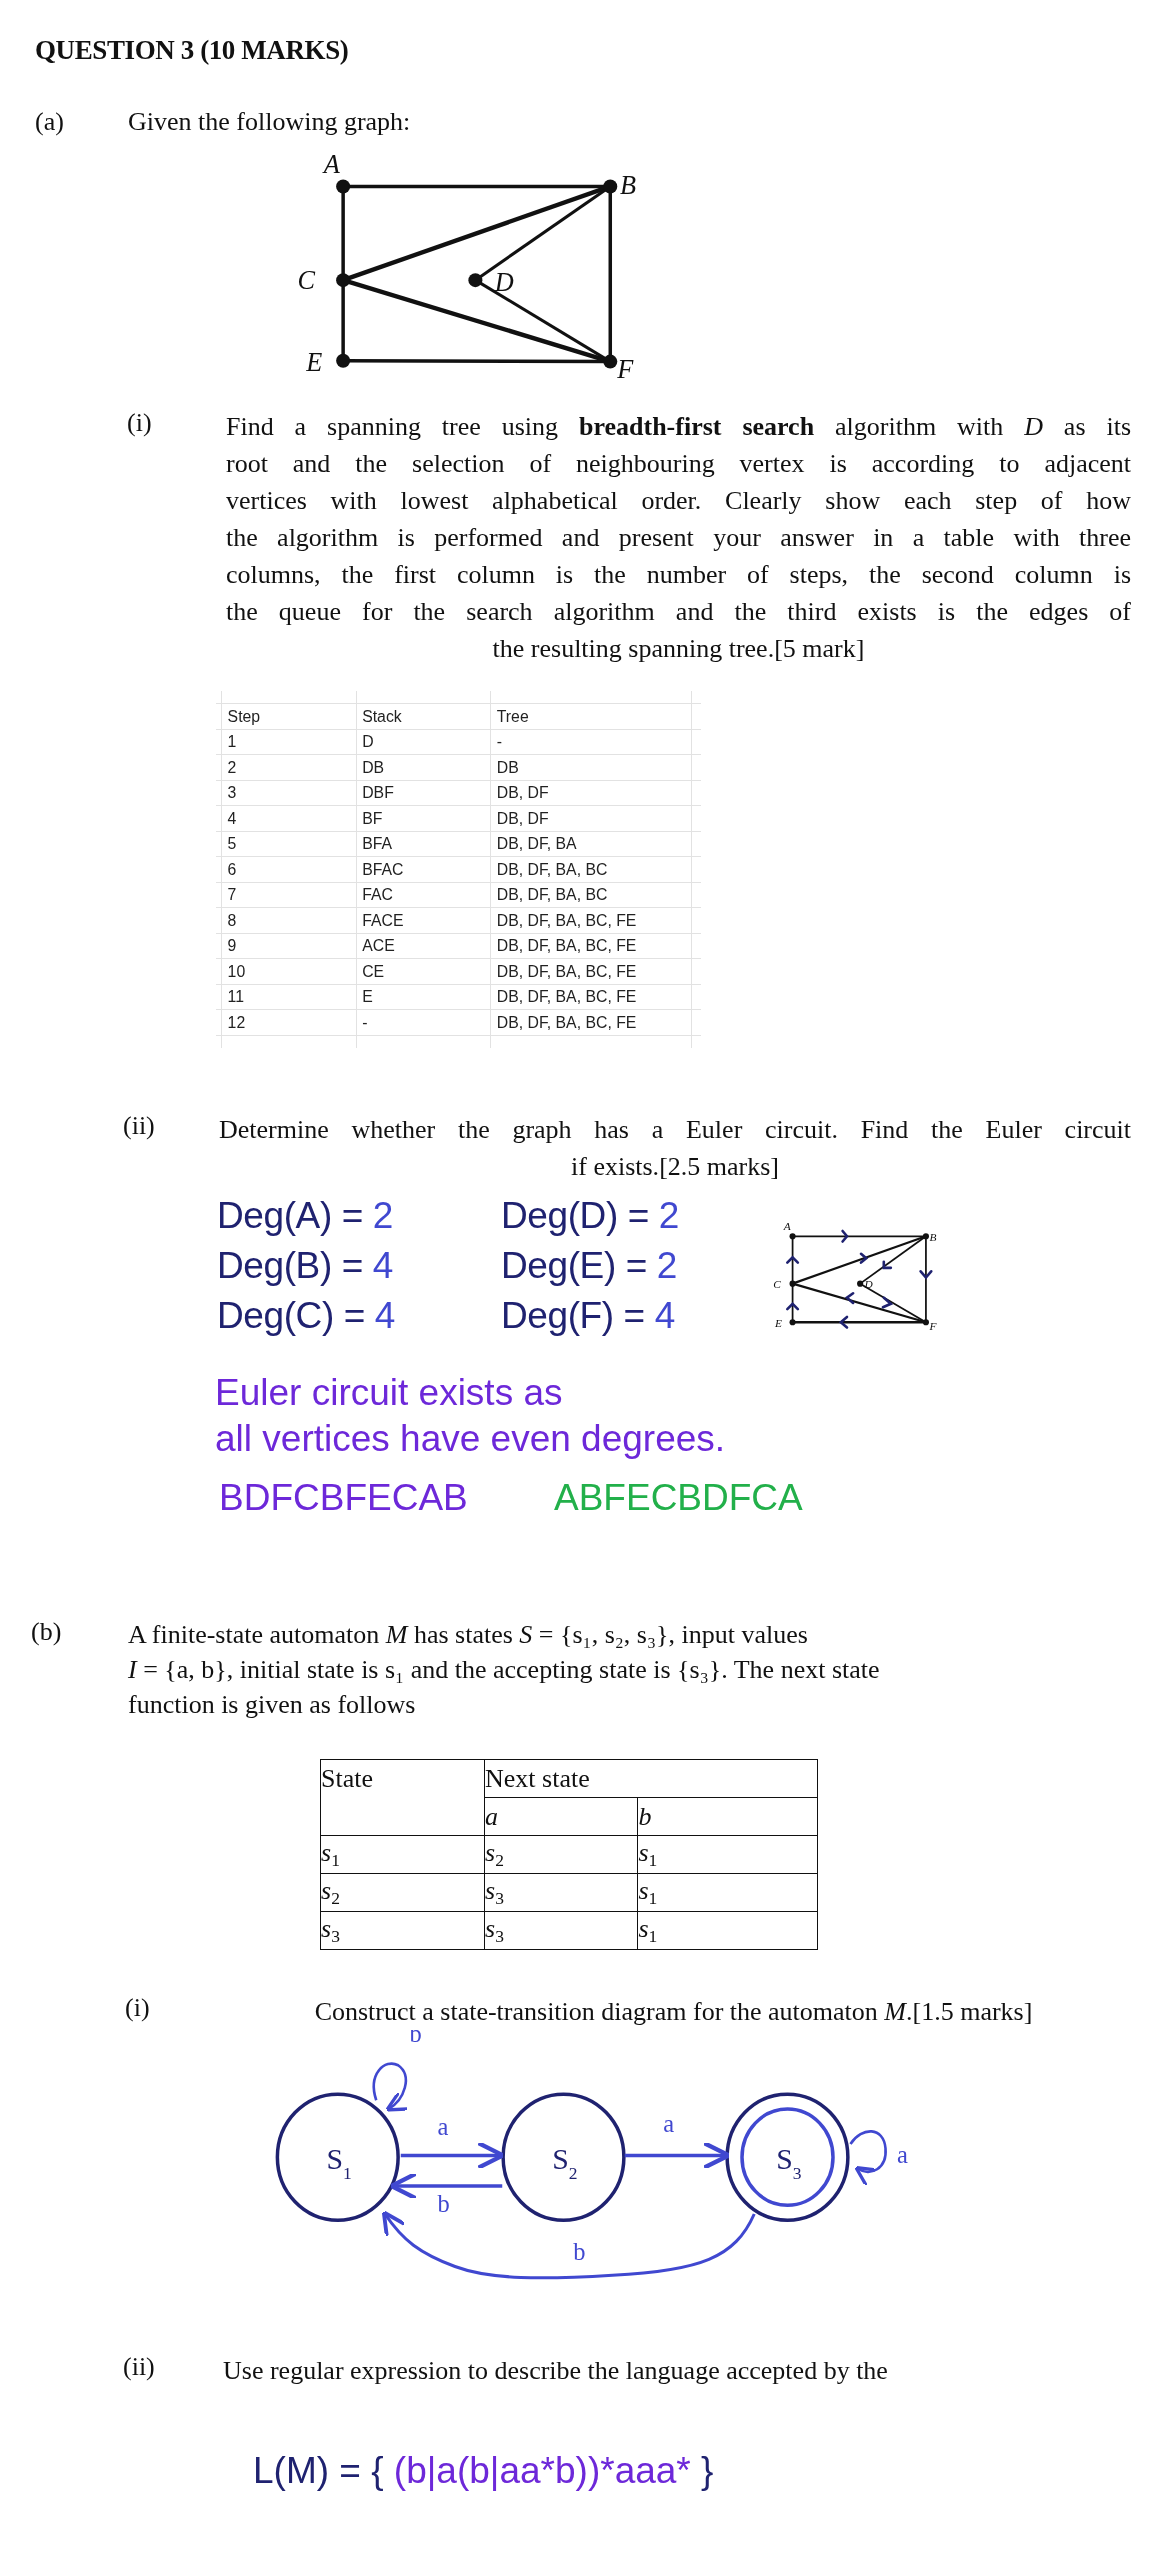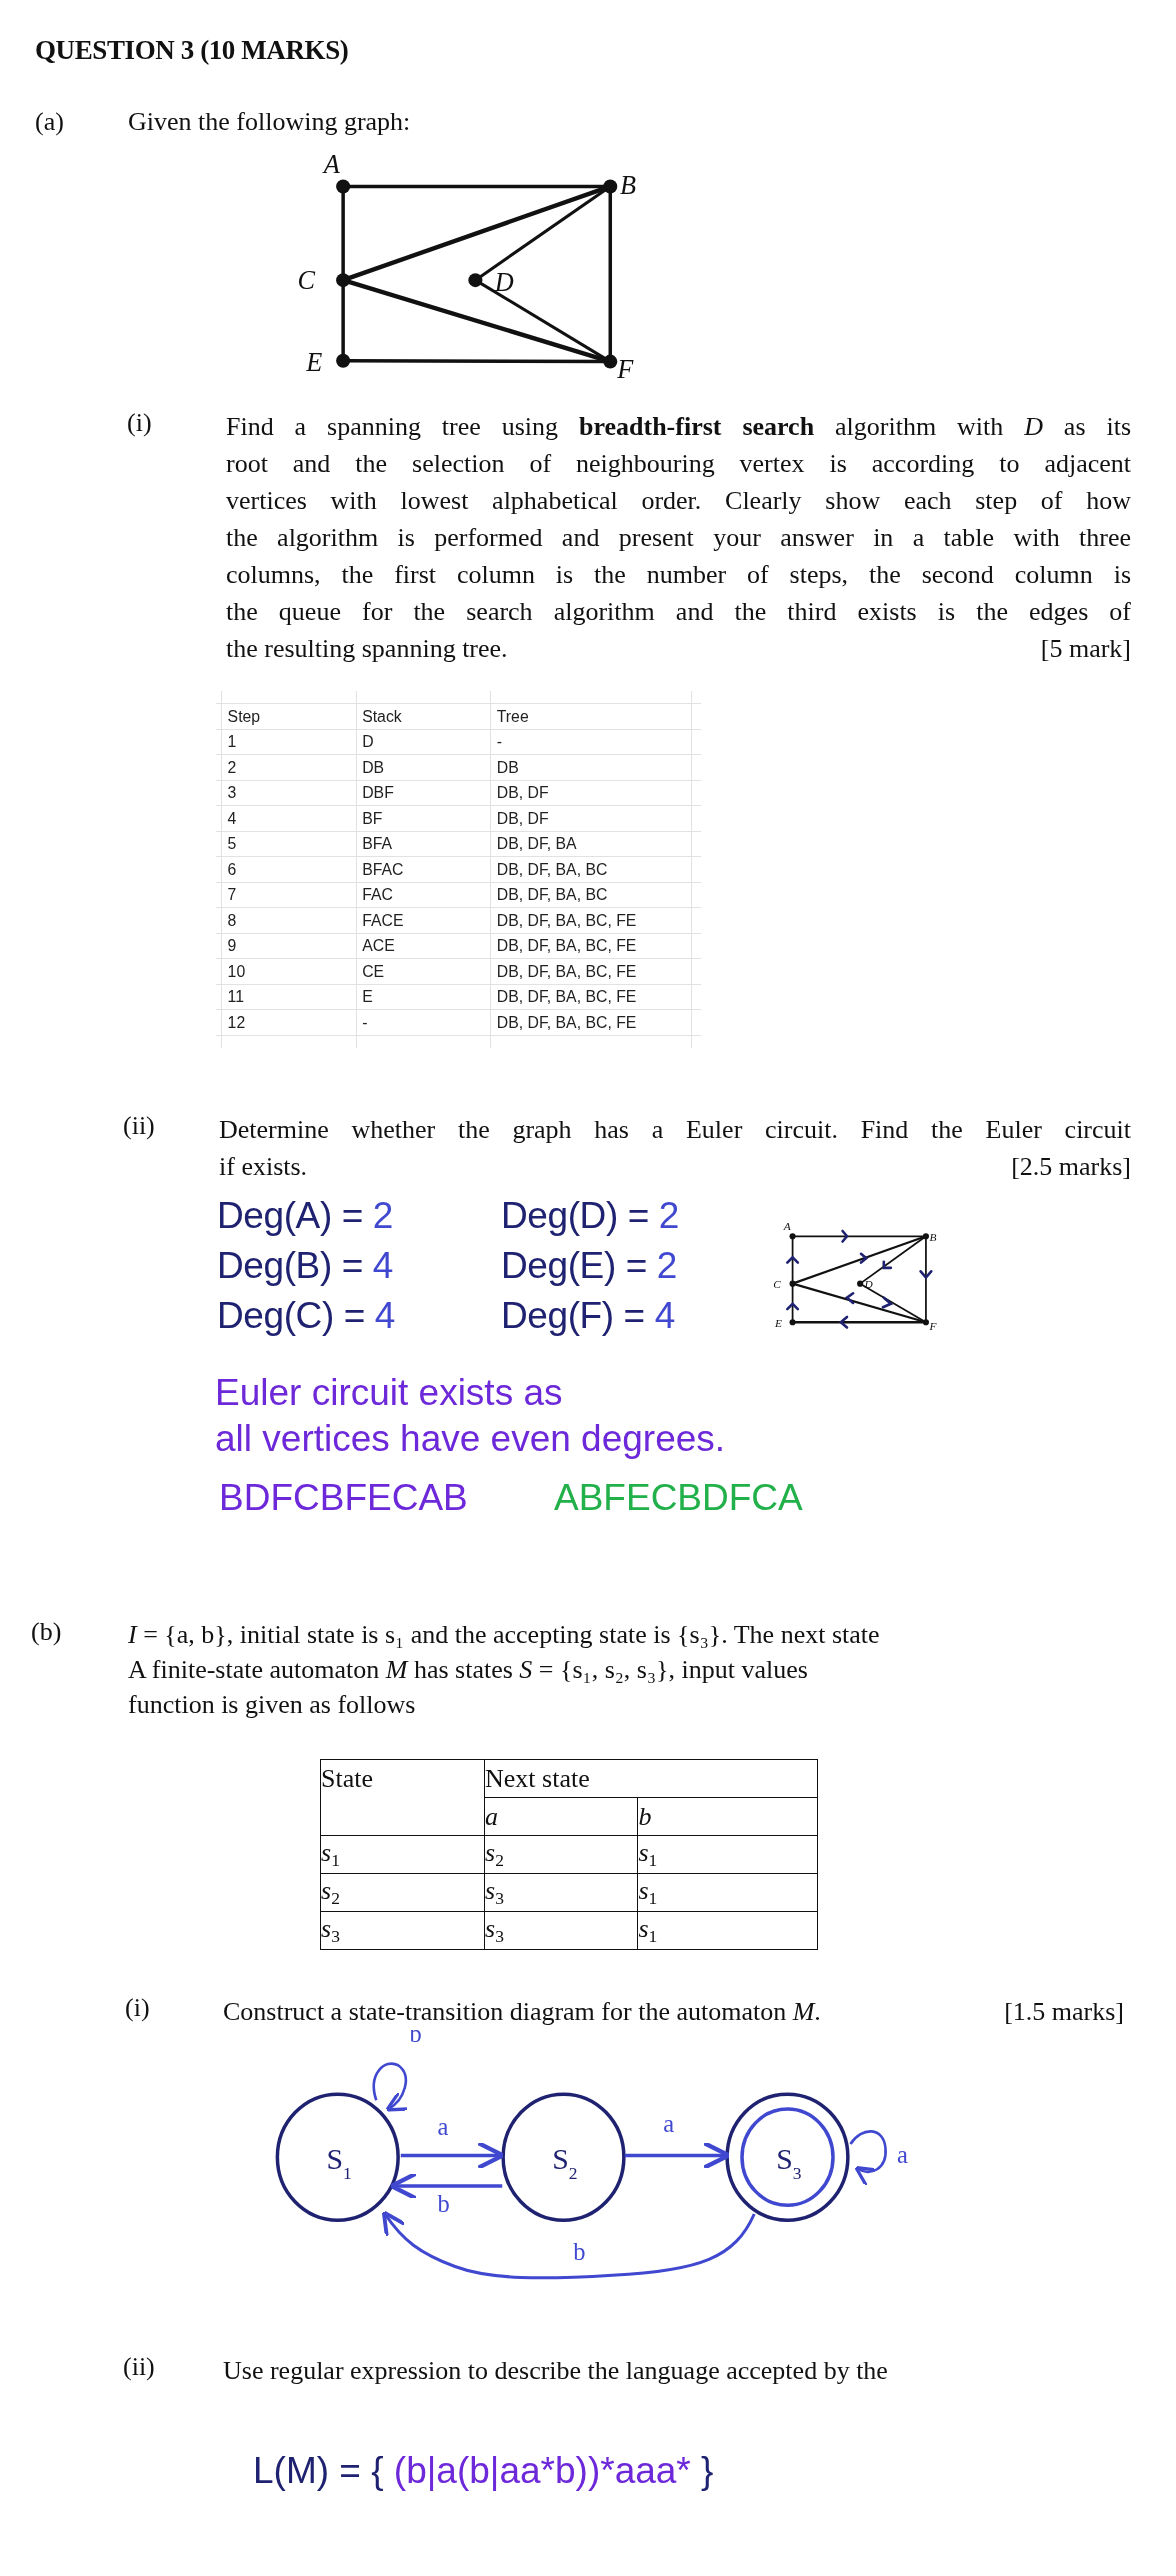--- a/index.html
+++ b/index.html
@@ -2,21 +2,21 @@
 <html style="font-size:14px"><head>
 <meta charset="utf-8">
 <style>
   html, body { margin:0; padding:0; background:#ffffff; }
   body { width:1176px; height:2576px; position:relative; overflow:hidden;
          font-family:"Liberation Serif", "DejaVu Serif", serif; color:#111; }
   .abs { position:absolute; }
   .q-title { left:35px; top:35px; font-size:27px; font-weight:bold; letter-spacing:-0.4px; }
   .label { font-size:26px; }
   .para { font-size:26px; line-height:37px; text-align:justify; }
-  .para .row { display:flex; justify-content:space-between; }
+  .para .row { display:flex; justify-content:center; }
   .bold { font-weight:bold; }
   .ital { font-style:italic; }
   .mark { white-space:nowrap; }
   
   .bfs { left:216px; top:691px; border-collapse:collapse; font-family:"Liberation Sans", "DejaVu Sans", sans-serif; font-size:15.8px; color:#222; }
   .bfs td { border:1.8px solid #e2e2e2; height:24.5px; padding:0 5.3px; vertical-align:middle; }
   .bfs tr.spacer td { height:12.3px; border-top:none; }
   .bfs tr.spacer-bottom td { height:12.3px; border-bottom:none; }
   .bfs td.c0 { width:5.3px; border-left:none; padding:0; }
   .bfs td.c1 { width:123px; }
@@ -258,22 +258,22 @@
 
 <div class="abs ans big-ans blue" style="left:215px; top:1370px;">
   <div>Euler circuit exists as</div>
   <div>all vertices have even degrees.</div>
 </div>
 <div class="abs ans big-ans blue" style="left:219px; top:1475px;">BDFCBFECAB</div>
 <div class="abs ans big-ans green" style="left:554px; top:1475px;">ABFECBDFCA</div>
 
 <div class="abs label" style="left:31px; top:1617px;">(b)</div>
 <div class="abs para" style="left:128px; top:1617px; width:963px; line-height:35px;">
+  <div><span>A finite-state automaton </span><span class="ital">M</span><span> has states </span><span class="ital">S</span><span> = {s₁,  s₂,  s₃}, input values</span></div>
   <div><span class="ital">I</span><span> = {a,  b}, initial state is s₁ and the accepting state is {s₃}. The next state</span></div>
-  <div><span>A finite-state automaton </span><span class="ital">M</span><span> has states </span><span class="ital">S</span><span> = {s₁,  s₂,  s₃}, input values</span></div>
   <div>function is given as follows</div>
 </div>
 
 <table class="abs fsa">
   <tbody>
       <tr style="height:38px;">
     <td rowspan="2" style="width:163px; vertical-align:top; padding-top:3.5px;">State</td>
     <td colspan="2" style="width:332px;">Next state</td>
   </tr>
   <tr style="height:38px;">

